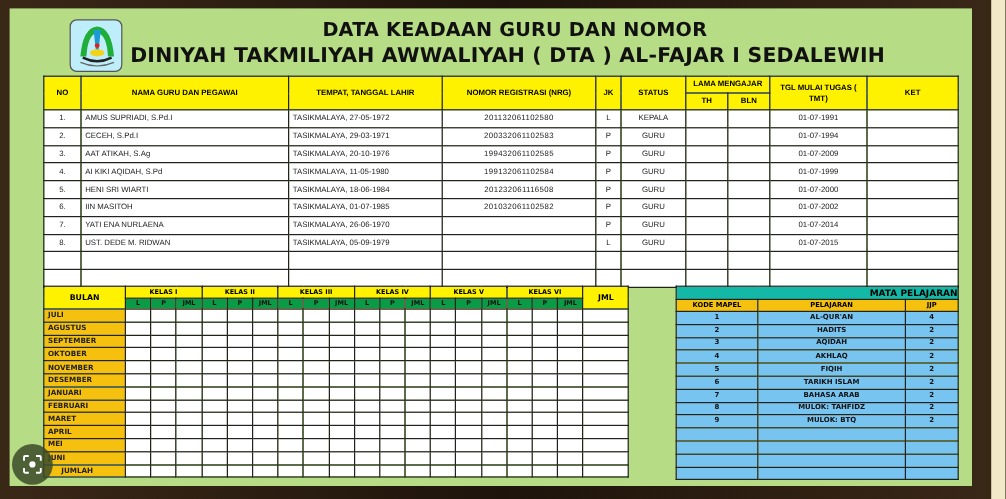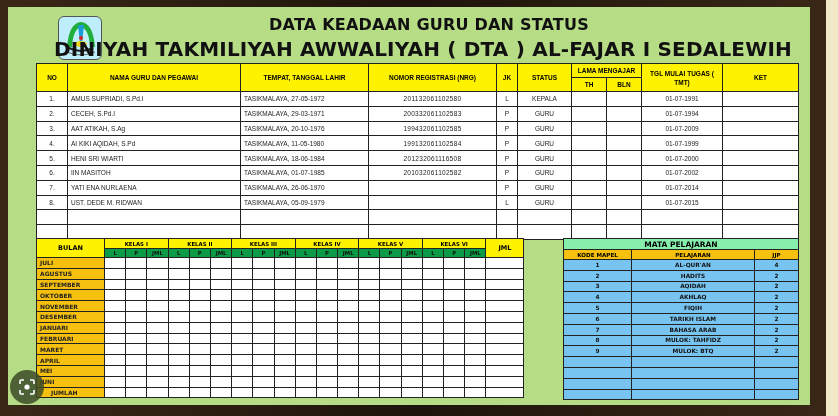--- a/index.html
+++ b/index.html
@@ -16,21 +16,21 @@
   }
   .logo {
     position: absolute; left: 58px; top: 16px; width: 44px; height: 44px;
     background: #bdeefa; border: 1px solid #555; border-radius: 6px; overflow: hidden;
   }
   .title1, .title2 {
     position: absolute; left: 0; width: 838px; text-align: center;
     font-family: "DejaVu Sans", sans-serif; font-weight: bold; color: #111; letter-spacing: 0.2px;
   }
   .title1 { top: 15px; font-size: 16px; padding-left: 20px; }
-  .title2 { top: 37px; font-size: 20px; padding-left: 8px; }
+  .title2 { top: 37px; font-size: 17px; padding-left: 8px; }
 
   table { border-collapse: collapse; position: absolute; table-layout: fixed; }
   td, th { border: 1px solid #222; overflow: hidden; white-space: nowrap; }
 
   
   .t1 { left: 36px; top: 63px; width: 762px; }
   .t1 th { background: #fff200; font-size: 6.5px; font-weight: bold; height: 14px; text-align: center; font-family: "Liberation Sans", sans-serif; }
   .t1 td { background: #fff; font-size: 6.5px; height: 14.8px; padding: 0 3px; color: #222; }
   .c { text-align: center; }
   .l { text-align: left; }
@@ -40,21 +40,21 @@
   .t2 th { font-family: "DejaVu Sans", sans-serif; font-size: 5.4px; font-weight: bold; height: 10px; text-align: center; }
   .t2 th.yel { background: #fff200; }
   .t2 th.grn { background: #0b9a45; color: #111; height: 9px; border-color: #222; }
   .t2 td { background: #fff; height: 10.8px; }
   .t2 td.month { background: #f6c00e; font-family: "DejaVu Sans", sans-serif; font-weight: bold; font-size: 6px; padding-left: 3px; color: #222; }
   .t2 td.month.sum { padding-left: 14px; }
 
   
   .t3 { left: 563px; top: 238px; width: 235px; }
   .t3 th { font-family: "DejaVu Sans", sans-serif; font-weight: bold; text-align: center; }
-  .t3 th.head { background: #86efac; font-size: 7.5px; height: 11px; }
+  .t3 th.head { background: #14b8a6; font-size: 7.5px; height: 11px; text-align: right; }
   .t3 th.sub { background: #f6c00e; font-size: 5.6px; height: 10px; }
   .t3 td { background: #78c4f0; font-family: "DejaVu Sans", sans-serif; font-weight: bold; font-size: 5.8px; text-align: center; height: 10.8px; color: #111; }
 
   .lens {
     position: absolute; left: 10px; top: 370px; width: 34px; height: 34px; border-radius: 50%;
     background: rgba(60,75,40,0.85); display: flex; align-items: center; justify-content: center;
   }
 </style>
 </head>
 <body>
@@ -67,21 +67,21 @@
   <svg width="44" height="44" viewBox="0 0 44 44">
     <path d="M8 30 Q10 6 22 5 Q34 6 36 30 L31 30 Q30 12 22 10 Q14 12 13 30 Z" fill="#1fae3a"></path>
     <path d="M19 8 L25 8 L23 26 L21 26 Z" fill="#1a9ad6"></path>
     <ellipse cx="22" cy="27" rx="6" ry="3" fill="#f2d21b"></ellipse>
     <circle cx="22" cy="21" r="2" fill="#d22"></circle>
     <path d="M10 31 Q22 37 34 31" stroke="#222" stroke-width="2" fill="none"></path>
     <path d="M8 35 Q22 41 36 35" stroke="#666" stroke-width="1" fill="none"></path>
   </svg>
 </div>
 
-<div class="title1">DATA KEADAAN GURU DAN STATUS</div>
+<div class="title1">DATA KEADAAN GURU DAN NOMOR</div>
 <div class="title2">DINIYAH TAKMILIYAH AWWALIYAH ( DTA ) AL-FAJAR I SEDALEWIH</div>
 
 <table class="t1">
   <colgroup>
     <col style="width:31px">
       <col style="width:173px">
       <col style="width:128px">
       <col style="width:128px">
     <col style="width:21px">
       <col style="width:54px">

